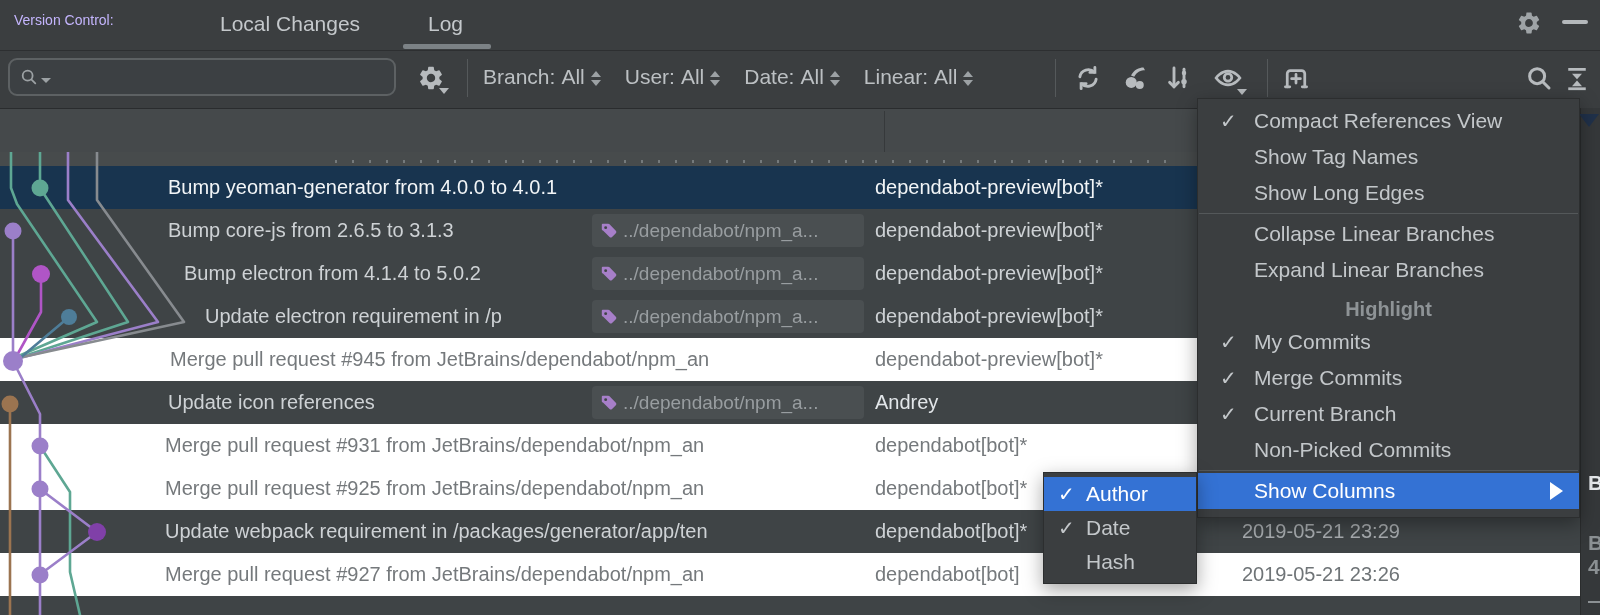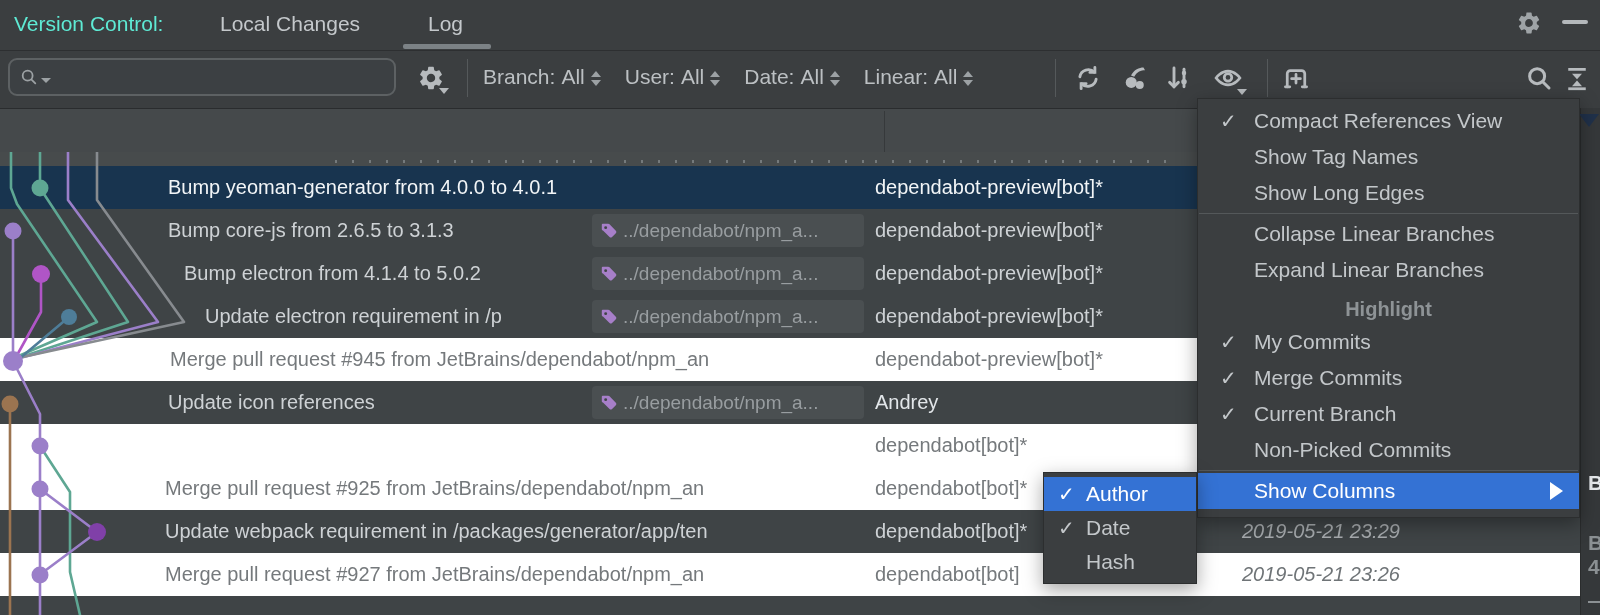--- a/index.html
+++ b/index.html
@@ -3,21 +3,21 @@
 <meta charset="utf-8">
 <style>
   html,body{margin:0;padding:0;}
   body{
     width:1600px;height:615px;overflow:hidden;position:relative;
     background:#3b3e40;font-family:"Liberation Sans",sans-serif;
     -webkit-font-smoothing:antialiased;
   }
   
   .topbar{position:absolute;left:0;top:0;width:1600px;height:50px;background:#3b3e40;border-bottom:1px solid #2d2f31;}
-  .vc-title{position:absolute;left:14px;top:12px;font-size:21px;color:#5eead4;}
+  .vc-title{position:absolute;left:14px;top:12px;font-size:14px;color:#c4b5fd;}
   .tab{position:absolute;top:12px;font-size:21px;color:#c4c8cb;cursor:default;}
   .tab-local{left:220px;}
   .tab-log{left:428px;}
   .tab-underline{position:absolute;left:403px;top:44px;width:88px;height:5px;background:#7c8286;border-radius:2px;}
   .win-gear{position:absolute;left:1516px;top:10px;width:26px;height:26px;}
   .win-min{position:absolute;left:1562px;top:20px;width:26px;height:4px;background:#b4b8bb;border-radius:2px;}
   
   .toolbar{position:absolute;left:0;top:51px;width:1600px;height:57px;background:#3b3e40;}
   .searchbox{position:absolute;left:8px;top:7px;width:388px;height:38px;border:2px solid #5d6163;border-radius:9px;background:#3c4043;display:flex;align-items:center;padding-left:10px;box-sizing:border-box;}
   .mag{width:18px;height:18px;}
@@ -42,21 +42,21 @@
   .row.normal{background:#3f4446;}
   .row.dim{background:#ffffff;}
   .row.sel{background:#18344f;}
   .msg{position:absolute;top:0;height:43px;line-height:43px;font-size:20px;color:#ced2d5;white-space:nowrap;overflow:hidden;}
   .row.sel .msg{color:#f2f5f7;}
   .row.dim .msg{color:#75797c;}
   .author{position:absolute;left:875px;top:0;width:322px;height:43px;line-height:43px;font-size:20px;color:#ced2d5;white-space:nowrap;overflow:hidden;}
   .row.sel .author{color:#f2f5f7;}
   .row.dim .author{color:#75797c;}
   .author.bright{color:#e2e6e9;}
-  .datecell{position:absolute;left:1242px;top:0;height:43px;line-height:43px;font-size:20px;color:#a7abae;white-space:nowrap;font-style:italic;}
+  .datecell{position:absolute;left:1242px;top:0;height:43px;line-height:43px;font-size:20px;color:#a7abae;white-space:nowrap;}
   .row.dim .datecell{color:#6f7477;}
   .chip{position:absolute;left:592px;top:5px;width:272px;height:33px;background:#4a4f51;border-radius:4px;display:flex;align-items:center;padding-left:8px;box-sizing:border-box;overflow:hidden;}
   .chip .txt{font-size:19px;color:#989da0;white-space:nowrap;}
   .tagicon{width:18px;height:18px;margin-right:5px;flex:none;}
   .graph{position:absolute;left:0;top:44px;width:210px;height:463px;pointer-events:none;}
   
   .rightstrip{position:absolute;left:1580px;top:108px;width:20px;height:507px;background:#35383a;border-left:1px solid #2a2c2d;z-index:40;}
   .strip-tri{position:absolute;left:-2px;top:6px;width:0;height:0;border-left:10px solid transparent;border-right:10px solid transparent;border-top:13px solid #20314a;}
   .frag{position:absolute;left:7px;font-size:21px;color:#8b9093;font-weight:bold;white-space:nowrap;}
   .frag.bright{color:#e8ebee;}
@@ -265,20 +265,21 @@
       <svg class="tagicon" viewBox="0 0 20 20">
           <path fill="#a77fc9" d="M2 3a1 1 0 0 1 1-1h6.2a2 2 0 0 1 1.4.6l7 7a2 2 0 0 1 0 2.8l-4.2 4.2a2 2 0 0 1-2.8 0l-7-7A2 2 0 0 1 2 8.2z"></path>
           <circle cx="6.3" cy="6.3" r="1.6" fill="#3f4446"></circle>
         </svg>
       <span class="txt">../dependabot/npm_a...</span>
     </div>
     <div class="author bright">Andrey</div>
   </div>
 
   <div class="row dim" style="top:316px;">
+    <div class="msg" style="left:165px;width:705px;">Merge pull request #931 from JetBrains/dependabot/npm_an</div>
     <div class="author">dependabot[bot]*</div>
   </div>
 
   <div class="row dim" style="top:359px;">
     <div class="msg" style="left:165px;width:705px;">Merge pull request #925 from JetBrains/dependabot/npm_an</div>
     <div class="author">dependabot[bot]*</div>
   </div>
 
   <div class="row normal" style="top:402px;">
     <div class="msg" style="left:165px;width:705px;">Update webpack requirement in /packages/generator/app/ten</div>

